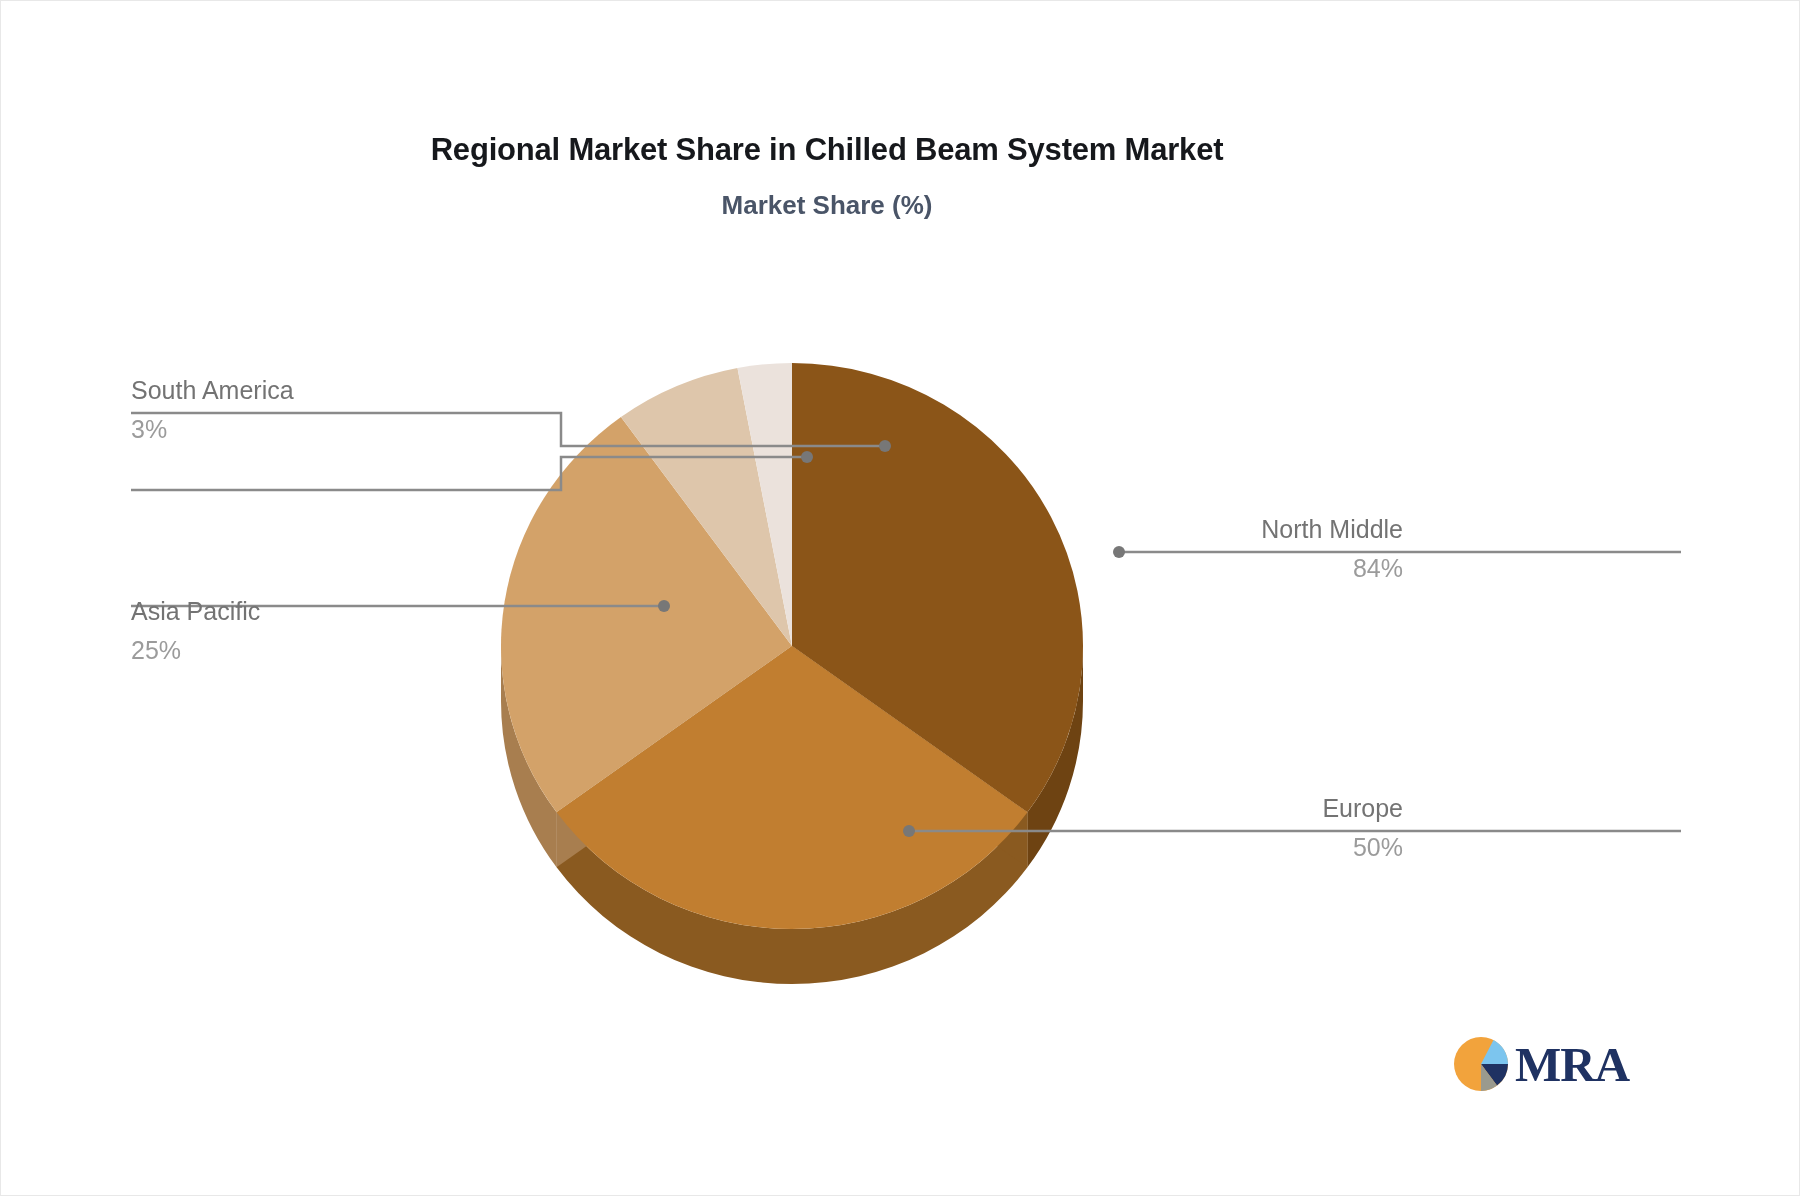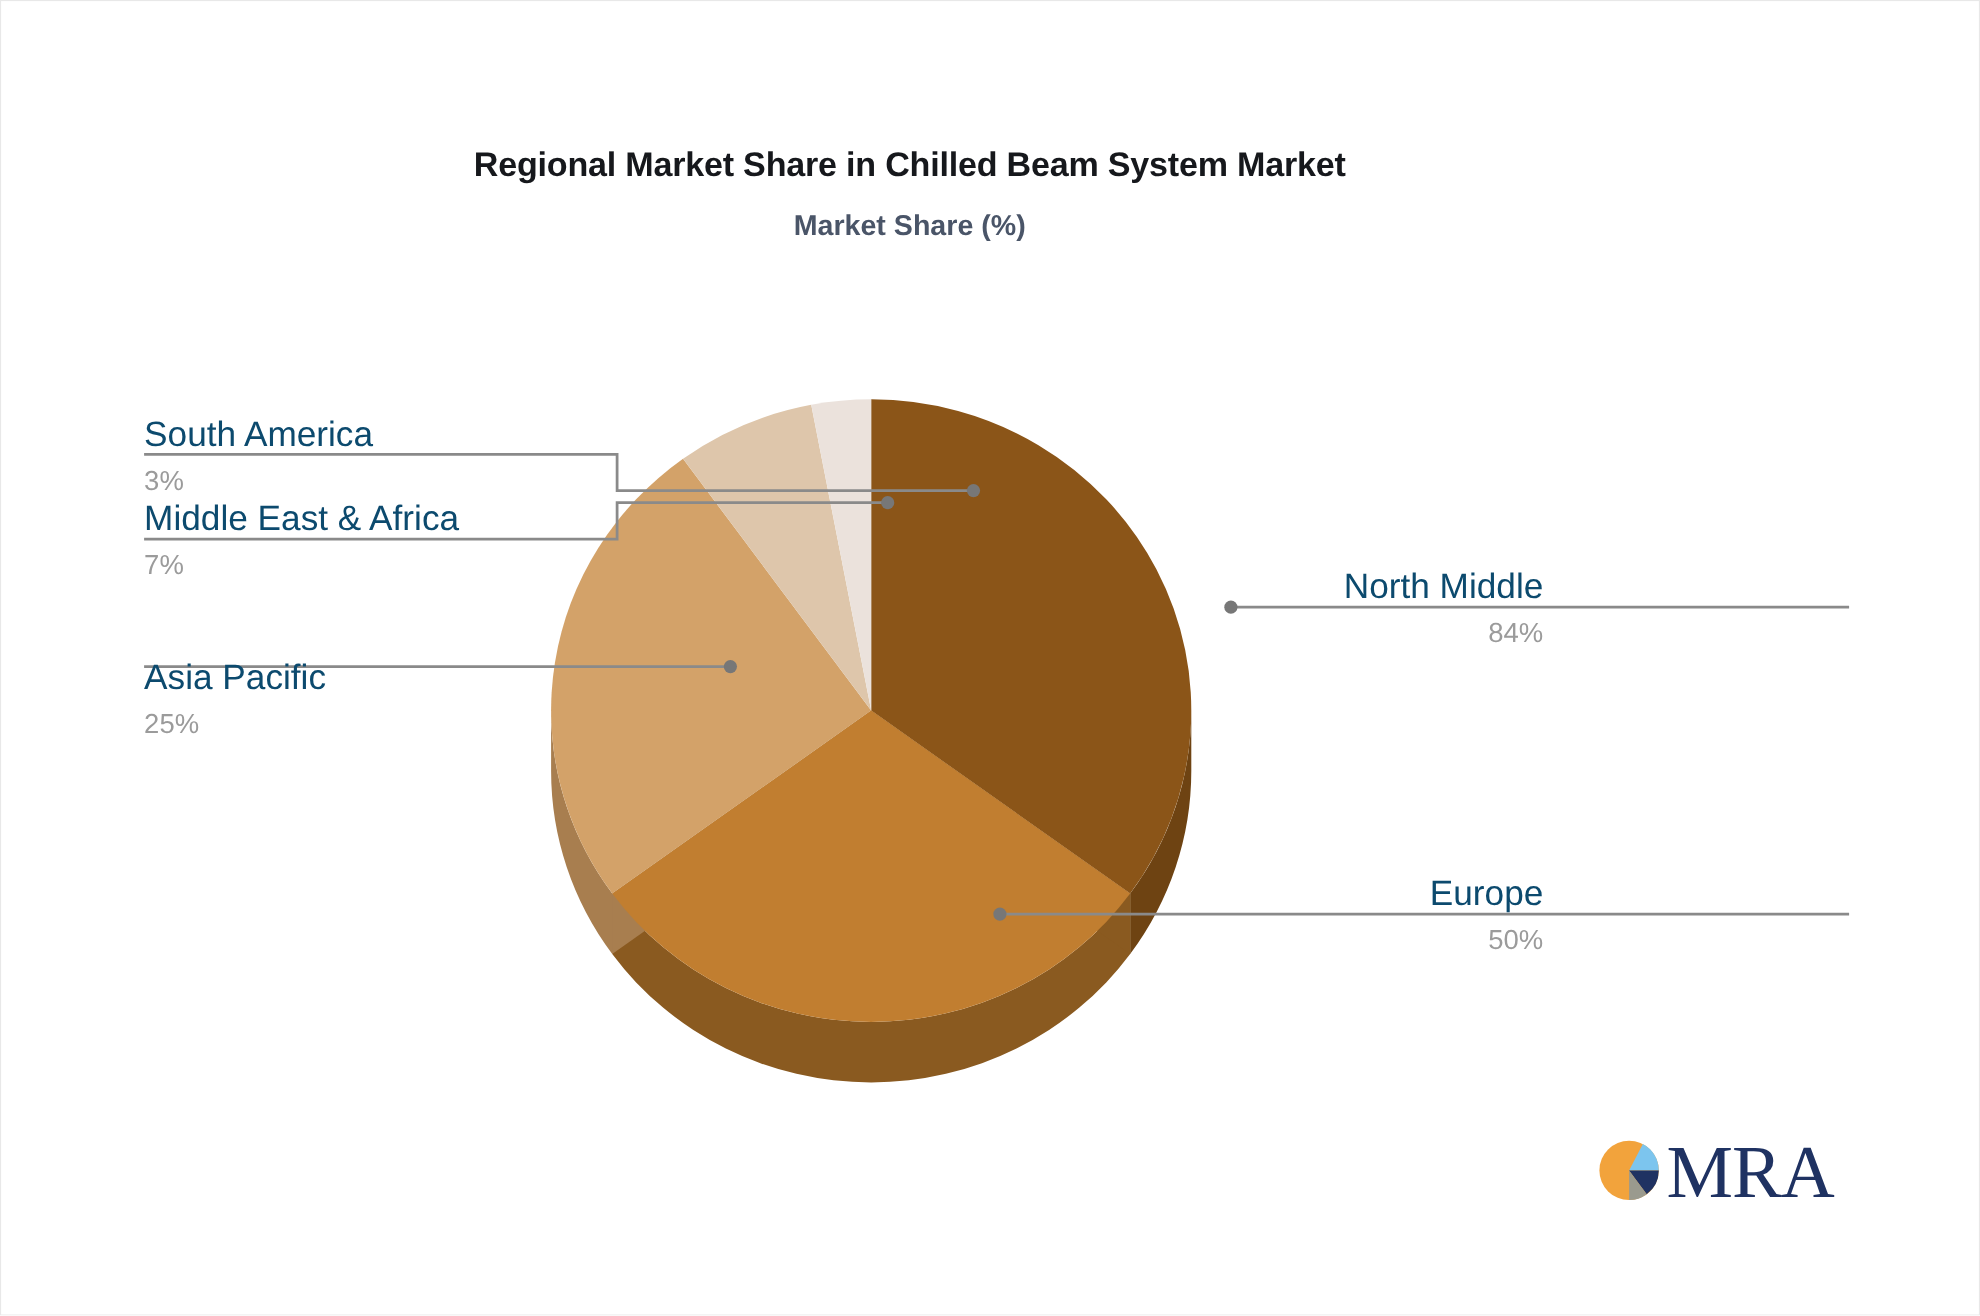--- a/index.html
+++ b/index.html
@@ -64,22 +64,22 @@
     height: 1196px;
     display: block;
   }
 
   
   .callout {
     position: absolute;
     white-space: nowrap;
   }
   .callout .cname {
-    font-size: 32px;
-    color: #0c4a6e;
+    font-size: 25px;
+    color: #737373;
     line-height: 1.18;
     display: block;
   }
   .callout .cval {
     font-size: 25px;
     color: #9b9b9b;
     line-height: 1.18;
     display: block;
     margin-top: 9px;
   }
@@ -92,22 +92,22 @@
     left: 1452px;
     top: 1032px;
     width: 200px;
     height: 78px;
   }
   .logo-text {
     position: absolute;
     left: 62px;
     top: -4px;
     font-family: "Liberation Serif", serif;
-    font-size: 68px;
-    font-weight: normal;
+    font-size: 49px;
+    font-weight: bold;
     color: #1f3262;
     letter-spacing: -1px;
     line-height: 72px;
   }
 </style>
 </head>
 <body>
 
 <div class="page">
 
@@ -159,24 +159,20 @@
         <circle cx="806" cy="456" r="6"></circle>
         <circle cx="884" cy="445" r="6"></circle>
       </g>
     </svg>
 
     <div class="callout left" style="left:130px; top:375px;">
       <span class="cname">South America</span>
       <span class="cval">3%</span>
     </div>
 
-    <div class="callout left" style="left:130px; top:452px;">
-      <span class="cname">Middle East &amp; Africa</span>
-      <span class="cval">7%</span>
-    </div>
 
     <div class="callout left" style="left:130px; top:596px;">
       <span class="cname">Asia Pacific</span>
       <span class="cval">25%</span>
     </div>
 
     <div class="callout right" style="right:398px; top:514px;">
       <span class="cname">North Middle</span>
       <span class="cval">84%</span>
     </div>

